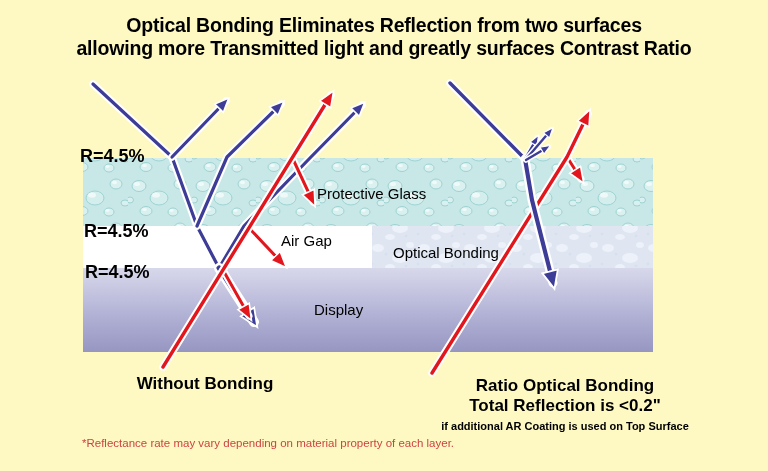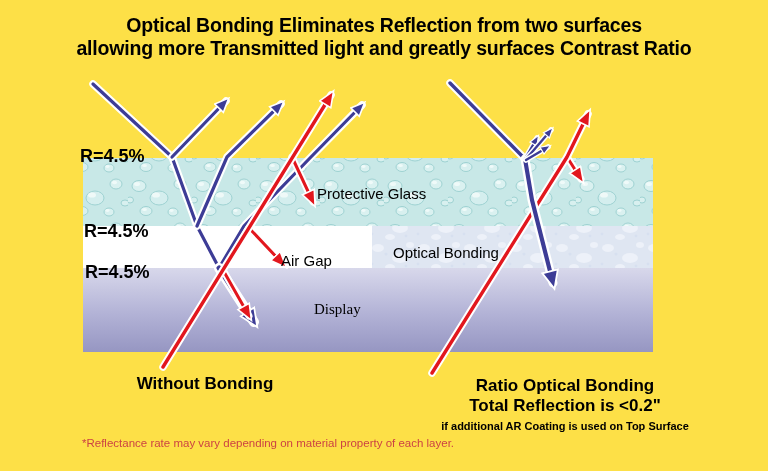--- a/index.html
+++ b/index.html
@@ -1,17 +1,17 @@
 <!DOCTYPE html>
 <html><head>
 <meta charset="utf-8">
 <style>
   html,body{margin:0;padding:0;background:#ffffff;}
   .page{
-    position:relative;width:768px;height:471px;background:#fde047;
+    position:relative;width:768px;height:471px;background:#fef9c3;
     font-family:"Liberation Sans", sans-serif;overflow:hidden;
   }
   .title{
     position:absolute;top:14px;left:0;width:768px;text-align:center;
     font-size:19.5px;font-weight:bold;color:#000;line-height:23px;letter-spacing:-0.2px;
   }
   .diagram-svg{position:absolute;left:0;top:0;}
   .lab{position:absolute;color:#000;white-space:nowrap;}
   .r-label{font-size:18px;font-weight:bold;}
   .layer-label{font-size:15px;}
@@ -131,23 +131,23 @@
       <path d="M526,160 L548,147" stroke="#ffffff" stroke-width="5.5"></path>
       <path d="M526,160 L548,147" stroke="#3d3c96" stroke-width="2.4" marker-end="url(#headNavySmall)"></path>
     </g>
   </svg>
 
   <div class="lab r-label" style="left:80px;top:146px;">R=4.5%</div>
   <div class="lab r-label" style="left:84px;top:221px;">R=4.5%</div>
   <div class="lab r-label" style="left:85px;top:262px;">R=4.5%</div>
 
   <div class="lab layer-label" style="left:317px;top:185px;">Protective Glass</div>
-  <div class="lab layer-label" style="left:281px;top:252px;">Air Gap</div>
+  <div class="lab layer-label" style="left:281px;top:232px;">Air Gap</div>
   <div class="lab layer-label" style="left:393px;top:244px;text-align:right;">Optical Bonding</div>
-  <div class="lab layer-label" style="left:314px;top:301px;font-family:Liberation Serif, serif;">Display</div>
+  <div class="lab layer-label" style="left:314px;top:301px;">Display</div>
 
   <div class="caption" style="left:75px;top:374px;width:260px;">
     <div>Without Bonding</div>
   </div>
   <div class="caption" style="left:435px;top:376px;width:260px;">
     <div>Ratio Optical Bonding</div>
     <div>Total Reflection is &lt;0.2"</div>
     <div class="note">if additional AR Coating is used on Top Surface</div>
   </div>
 

